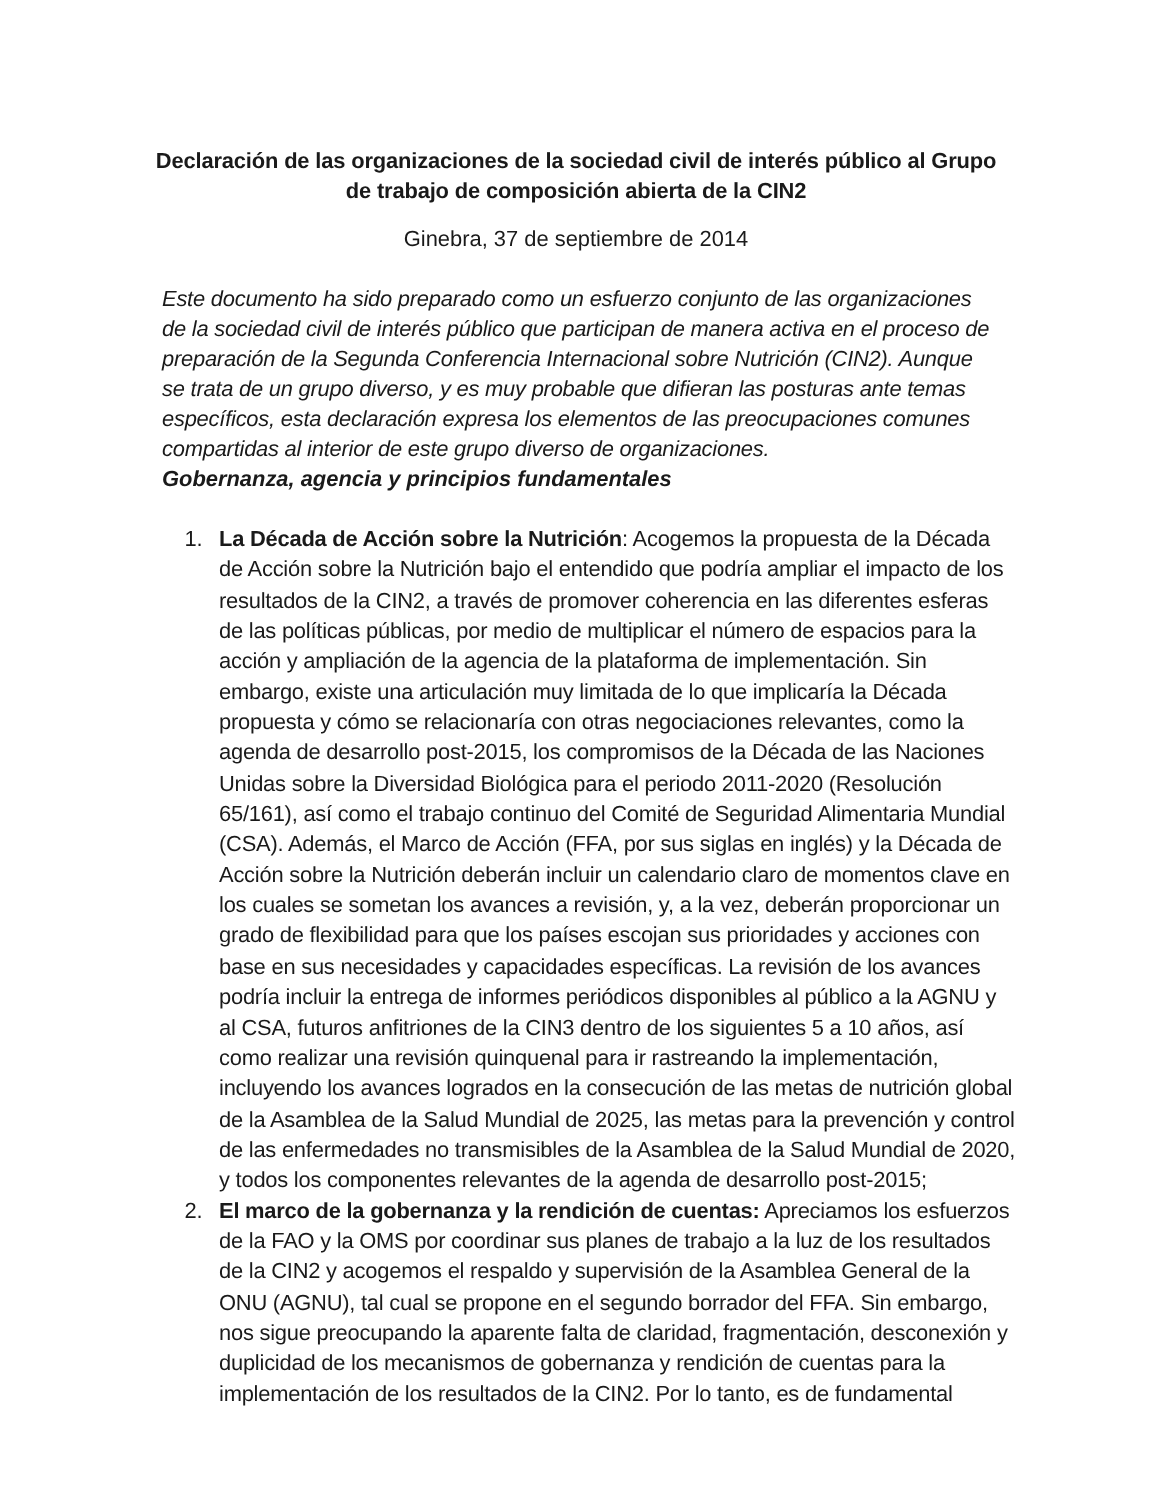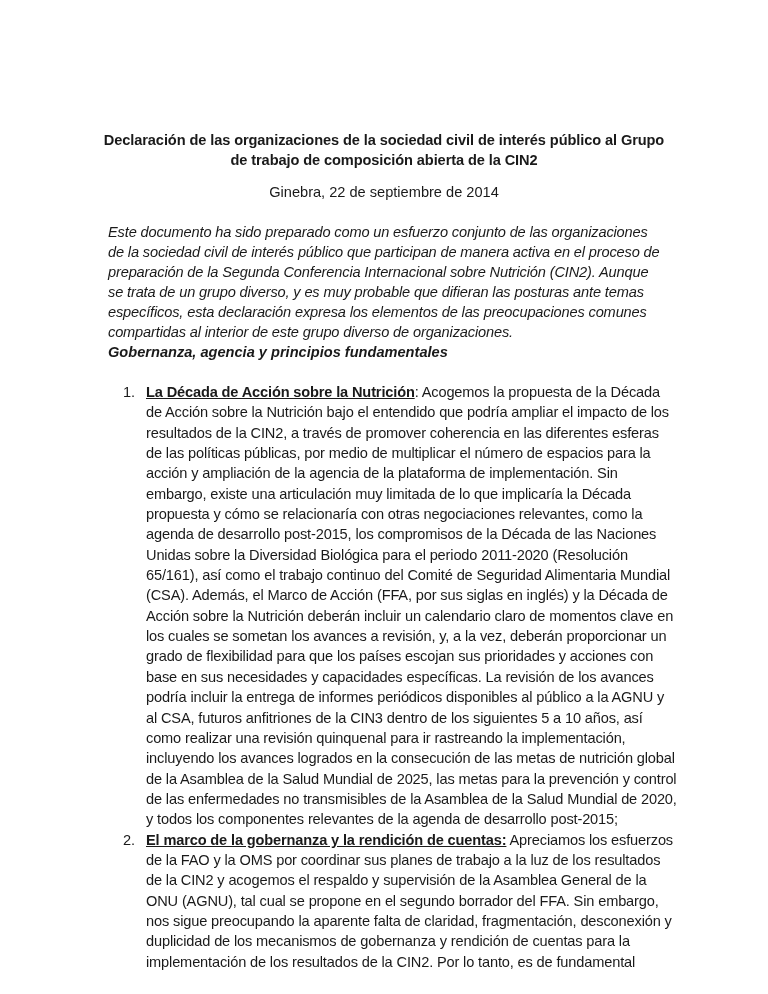--- a/index.html
+++ b/index.html
@@ -1,21 +1,21 @@
 <!DOCTYPE html>
 <html><head>
 <meta charset="utf-8">
 <style>
   html, body { margin: 0; padding: 0; background: #ffffff; }
   body {
     width: 768px; height: 994px; overflow: hidden; position: relative;
     font-family: "Liberation Sans", "DejaVu Sans", sans-serif;
     color: #1a1a1a;
   }
-  .page { position: absolute; left: 0; top: 0; width: 768px; height: 742px; margin-top: 32px; }
+  .page { position: absolute; left: 0; top: 0; width: 768px; height: 742px; }
   .title {
     position: absolute; left: 100px; width: 568px; top: 98px;
     text-align: center; font-weight: bold; font-size: 14.6px; line-height: 20px;
     letter-spacing: -0.1px;
   }
   .date {
     position: absolute; left: 100px; width: 568px; top: 150px;
     text-align: center; font-size: 14.6px; line-height: 20px;
   }
   .intro {
@@ -27,28 +27,28 @@
     position: absolute; left: 108px; top: 310px;
     font-weight: bold; font-size: 14.6px; line-height: 20px; font-style: italic;
   }
   .list {
     position: absolute; left: 108px; top: 350px; width: 570px;
     margin: 0; padding: 0; list-style: none;
     font-size: 14.6px; line-height: 20.35px; letter-spacing: -0.15px;
   }
   .list li { position: relative; padding-left: 38px; }
   .list .num { position: absolute; left: 15px; top: 0; }
-  .list .lead { font-weight: bold; text-decoration: underline; }
+  .list .lead { font-weight: bold; }
 </style>
 </head>
 <body>
 
 <div class="page">
   <div class="title">Declaración de las organizaciones de la sociedad civil de interés público al Grupo de trabajo de composición abierta de la CIN2</div>
-  <div class="date">Ginebra, 22 de septiembre de 2014</div>
+  <div class="date">Ginebra, 37 de septiembre de 2014</div>
   <div class="intro">Este documento ha sido preparado como un esfuerzo conjunto de las organizaciones de la sociedad civil de interés público que participan de manera activa en el proceso de preparación de la Segunda Conferencia Internacional sobre Nutrición (CIN2). Aunque se trata de un grupo diverso, y es muy probable que difieran las posturas ante temas específicos, esta declaración expresa los elementos de las preocupaciones comunes compartidas al interior de este grupo diverso de organizaciones.</div>
   <div class="section-heading">Gobernanza, agencia y principios fundamentales</div>
 
   <ol class="list">
     <li>
       <span class="num">1.</span>
       <span class="lead">La Década de Acción sobre la Nutrición</span><span>: Acogemos la propuesta de la Década de Acción sobre la Nutrición bajo el entendido que podría ampliar el impacto de los resultados de la CIN2, a través de promover coherencia en las diferentes esferas de las políticas públicas, por medio de multiplicar el número de espacios para la acción y ampliación de la agencia de la plataforma de implementación. Sin embargo, existe una articulación muy limitada de lo que implicaría la Década propuesta y cómo se relacionaría con otras negociaciones relevantes, como la agenda de desarrollo post-2015, los compromisos de la Década de las Naciones Unidas sobre la Diversidad Biológica para el periodo 2011-2020 (Resolución 65/161), así como el trabajo continuo del Comité de Seguridad Alimentaria Mundial (CSA). Además, el Marco de Acción (FFA, por sus siglas en inglés) y la Década de Acción sobre la Nutrición deberán incluir un calendario claro de momentos clave en los cuales se sometan los avances a revisión, y, a la vez, deberán proporcionar un grado de flexibilidad para que los países escojan sus prioridades y acciones con base en sus necesidades y capacidades específicas. La revisión de los avances podría incluir la entrega de informes periódicos disponibles al público a la AGNU y al CSA, futuros anfitriones de la CIN3 dentro de los siguientes 5 a 10 años, así como realizar una revisión quinquenal para ir rastreando la implementación, incluyendo los avances logrados en la consecución de las metas de nutrición global de la Asamblea de la Salud Mundial de 2025, las metas para la prevención y control de las enfermedades no transmisibles de la Asamblea de la Salud Mundial de 2020, y todos los componentes relevantes de la agenda de desarrollo post-2015;</span>
     </li>
     <li>
       <span class="num">2.</span>

